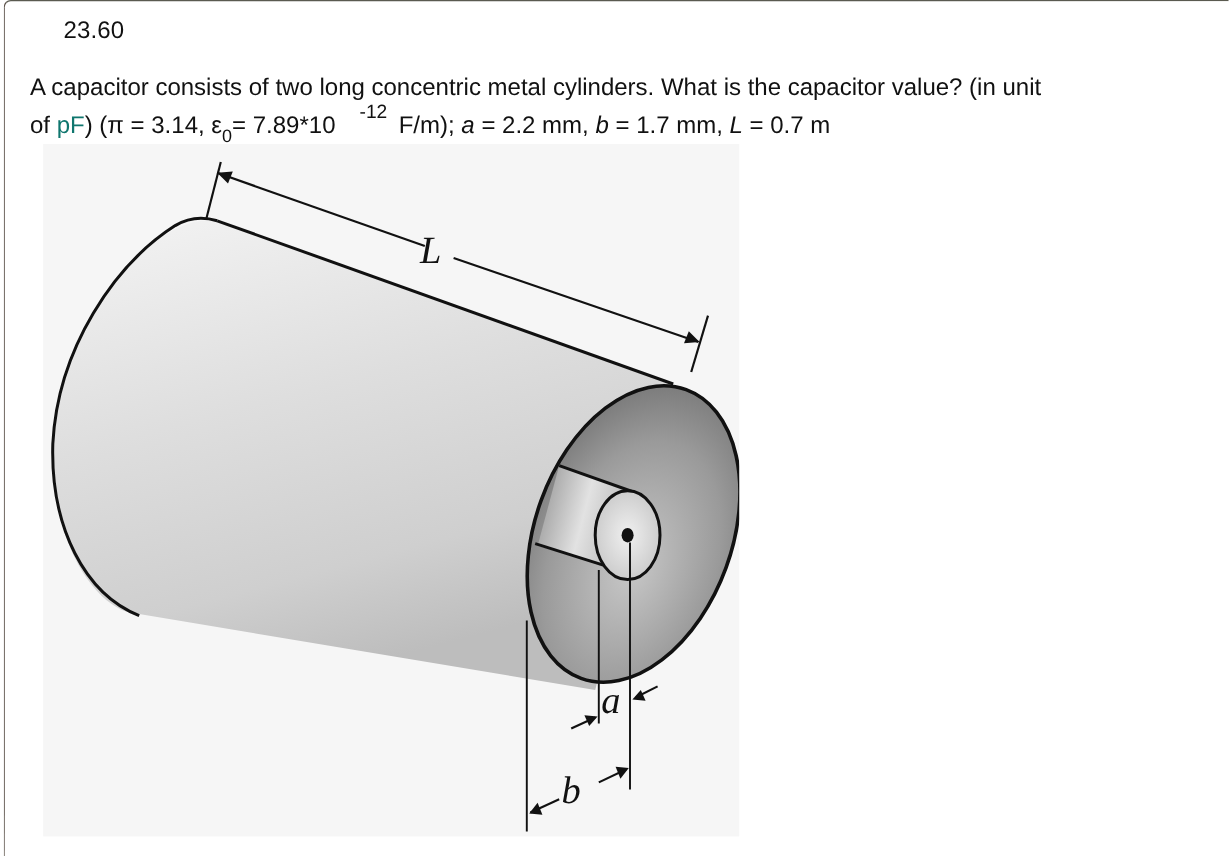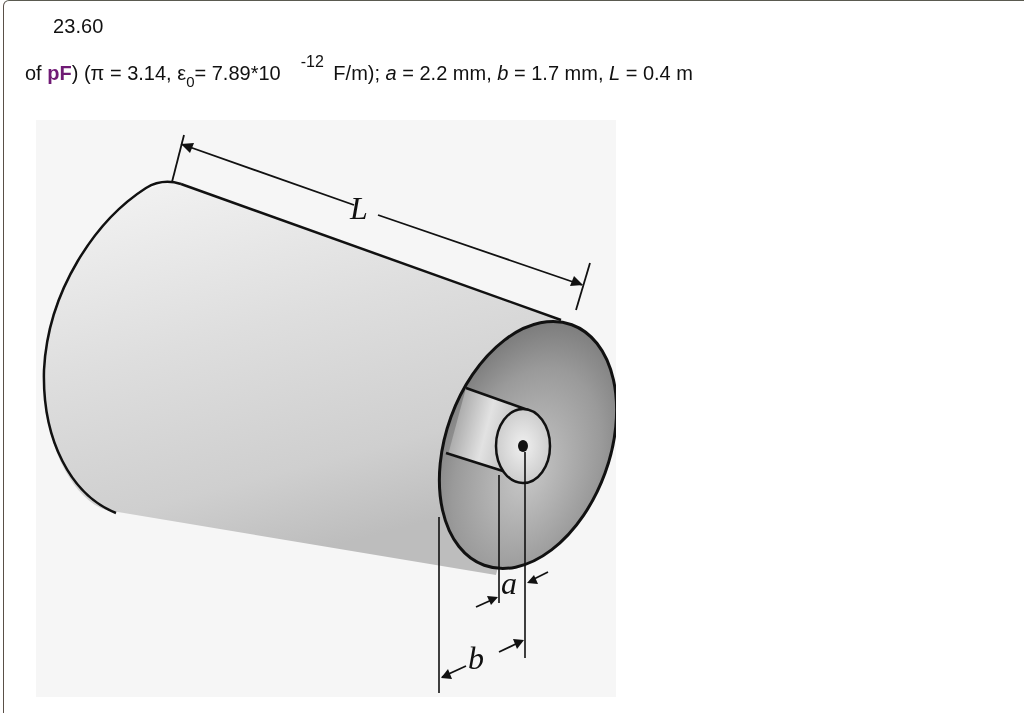--- a/index.html
+++ b/index.html
@@ -36,21 +36,21 @@
       position: absolute;
       left: 25px;
       top: 57px;
       width: 990px;
       font-family: "Liberation Sans", sans-serif;
       font-size: 20px;
       line-height: 32px;
       color: #111;
     }
     .question .line { display: block; white-space: nowrap; }
-    .unit-link { color: #701a75; font-weight: bold; }
+    .unit-link { color: #0f766e; }
     .it { font-style: italic; }
     .sup {
       position: relative;
       top: -13px;
       font-size: 16px;
       margin-left: 20px;
       margin-right: 4px;
     }
     .sub {
       position: relative;
@@ -76,21 +76,22 @@
     }
   </style>
 </head>
 <body>
 
 <div class="frame"></div>
 
 <div class="problem-number">23.60</div>
 
 <div class="question">
-  <span class="line"><span>of </span><span class="unit-link">pF</span><span>) (π = 3.14, ε</span><span class="sub">0</span><span>= 7.89*10</span><span class="sup">-12</span><span> F/m); </span><span class="it">a</span><span> = 2.2 mm, </span><span class="it">b</span><span> = 1.7 mm, </span><span class="it">L</span><span> = 0.4 m</span></span>
+  <span class="line">A capacitor consists of two long concentric metal cylinders. What is the capacitor value? (in unit</span>
+  <span class="line"><span>of </span><span class="unit-link">pF</span><span>) (π = 3.14, ε</span><span class="sub">0</span><span>= 7.89*10</span><span class="sup">-12</span><span> F/m); </span><span class="it">a</span><span> = 2.2 mm, </span><span class="it">b</span><span> = 1.7 mm, </span><span class="it">L</span><span> = 0.7 m</span></span>
 </div>
 
 <div class="figure">
   <svg width="580" height="577" viewBox="0 0 580 577">
     <defs>
       <linearGradient id="bodyGrad" x1="0" y1="0" x2="0.35" y2="1">
         <stop offset="0" stop-color="#f4f4f4"></stop>
         <stop offset="0.45" stop-color="#dedede"></stop>
         <stop offset="0.8" stop-color="#cfcfcf"></stop>
         <stop offset="1" stop-color="#bdbdbd"></stop>

